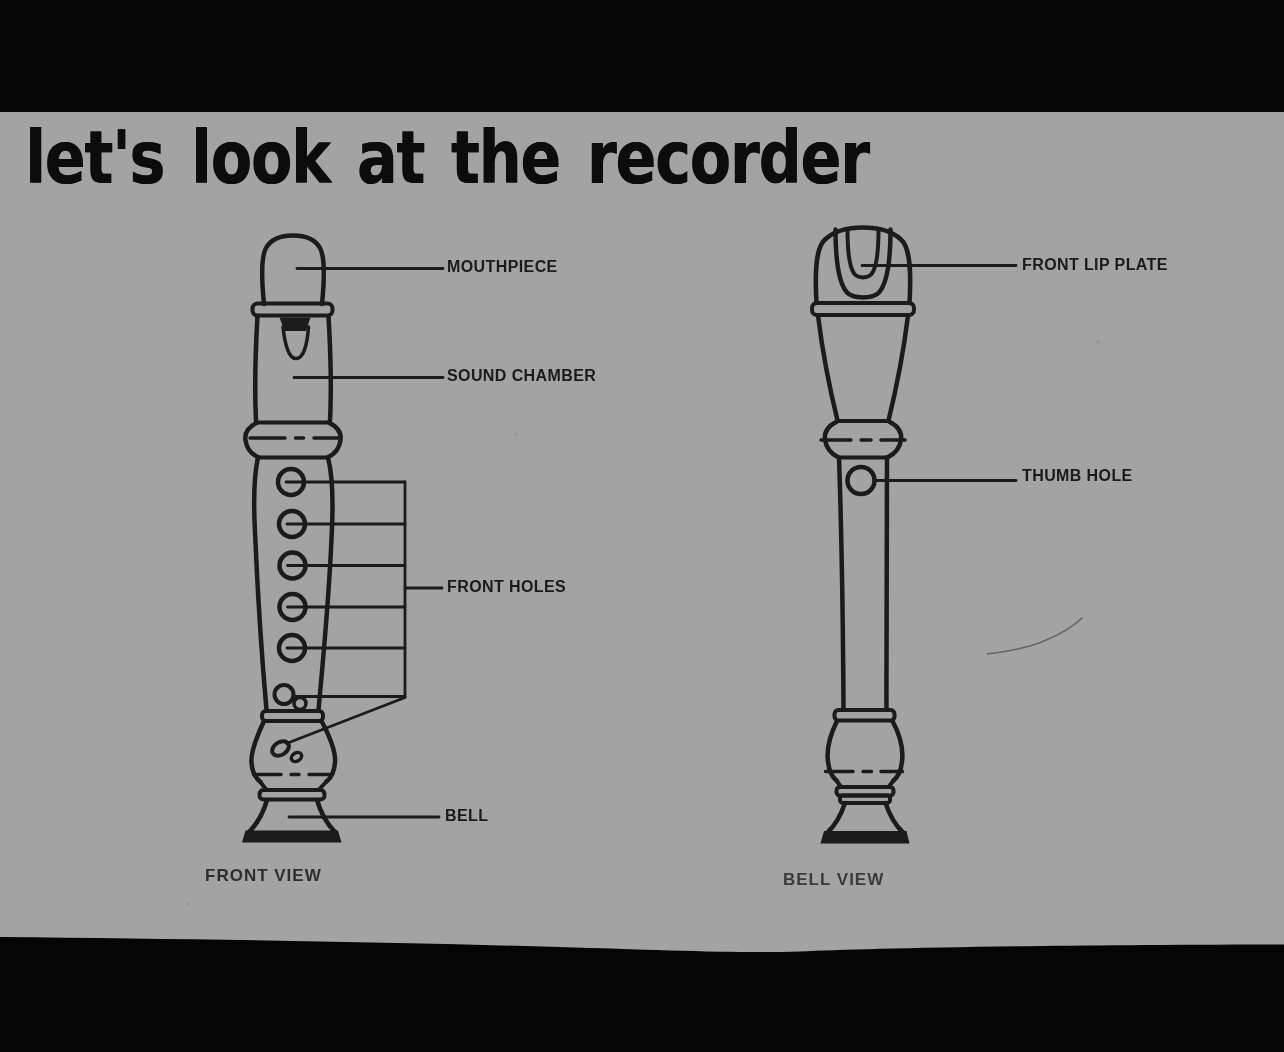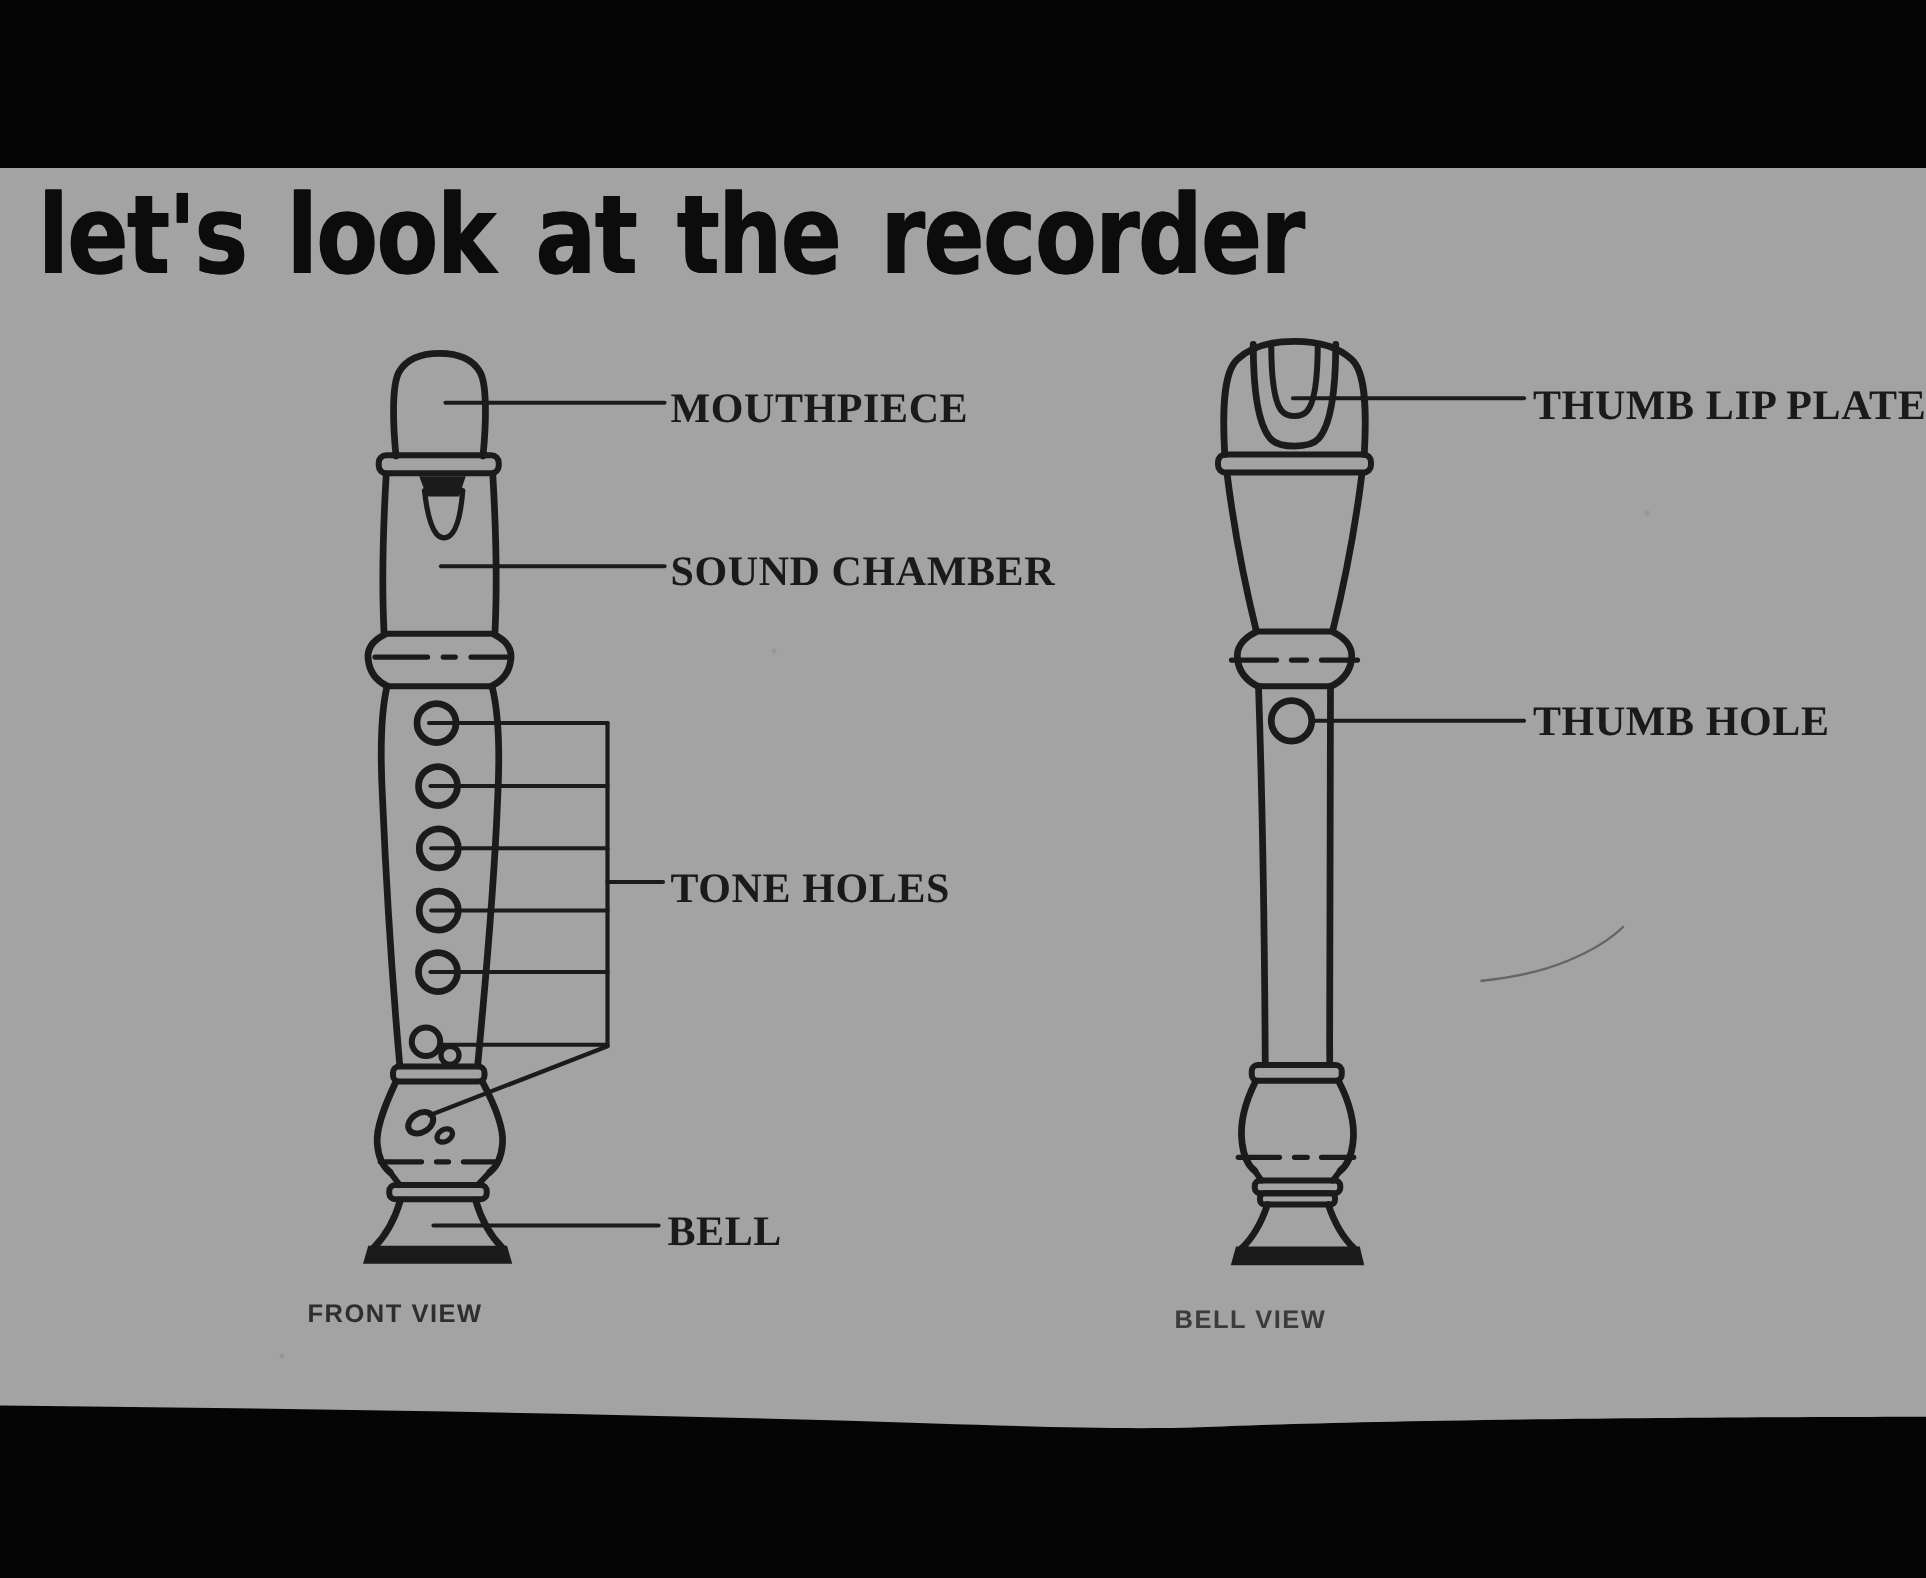--- a/index.html
+++ b/index.html
@@ -12,22 +12,22 @@
   .bar-top{position:absolute;left:0;top:0;width:1284px;height:112px;background:#050505;}
   .title{
     position:absolute;left:25px;top:121px;margin:0;
     font-family:"DejaVu Sans", sans-serif;
     font-size:60px;font-weight:800;line-height:1;
     letter-spacing:-1px;word-spacing:7px;white-space:nowrap;
     color:#0c0c0c;text-shadow:0.7px 0 currentColor;
     transform:scale(1.0,1.22);transform-origin:0 0;
   }
   .lbl{
-    position:absolute;font-weight:bold;font-size:28px;letter-spacing:.4px;
-    color:#1a1a1a;white-space:nowrap;line-height:1;font-family:Liberation Serif, serif;
+    position:absolute;font-weight:bold;font-size:16px;letter-spacing:.4px;
+    color:#1a1a1a;white-space:nowrap;line-height:1;
   }
   .caption{
     position:absolute;font-weight:bold;font-size:17px;letter-spacing:1px;
     color:#2e2e2e;white-space:nowrap;line-height:1;
   }
   .caption.back{color:#3b3b3b;}
   svg.art{position:absolute;left:0;top:0;}
   .ln{stroke:#1b1b1b;stroke-width:4.5;fill:none;stroke-linecap:round;stroke-linejoin:round;}
   .ln4{stroke:#1b1b1b;stroke-width:4;fill:none;stroke-linecap:round;}
   .ln3{stroke:#1b1b1b;stroke-width:3.5;fill:none;stroke-linecap:round;}
@@ -149,21 +149,21 @@
     <path class="crease" d="M987 654 C1006 652 1027 648 1044 641 C1060 634.5 1073 627 1082.5 617.5"></path>
     <circle class="speck" cx="516" cy="434" r="1.6"></circle>
     <circle class="speck" cx="1098" cy="342" r="1.8"></circle>
     <circle class="speck" cx="188" cy="904" r="1.6"></circle>
 
     <path fill="#050505" d="M0 937 C200 939 380 942 560 947 C660 950 740 953.5 800 951.5 C860 949 1000 945 1284 944.5 L1284 1052 L0 1052 Z"></path>
   </svg>
 
   <div class="lbl" style="left:447px;top:259px;">MOUTHPIECE</div>
   <div class="lbl" style="left:447px;top:368px;text-align:center;">SOUND CHAMBER</div>
-  <div class="lbl" style="left:447px;top:579px;">TONE HOLES</div>
+  <div class="lbl" style="left:447px;top:579px;">FRONT HOLES</div>
   <div class="lbl" style="left:445px;top:808px;">BELL</div>
-  <div class="lbl" style="left:1022px;top:257px;">THUMB LIP PLATE</div>
+  <div class="lbl" style="left:1022px;top:257px;">FRONT LIP PLATE</div>
   <div class="lbl" style="left:1022px;top:468px;text-align:center;">THUMB HOLE</div>
 
   <div class="caption" style="left:205px;top:867px;">FRONT VIEW</div>
   <div class="caption back" style="left:783px;top:871px;">BELL VIEW</div>
 
 </div>
 
 </body></html>

